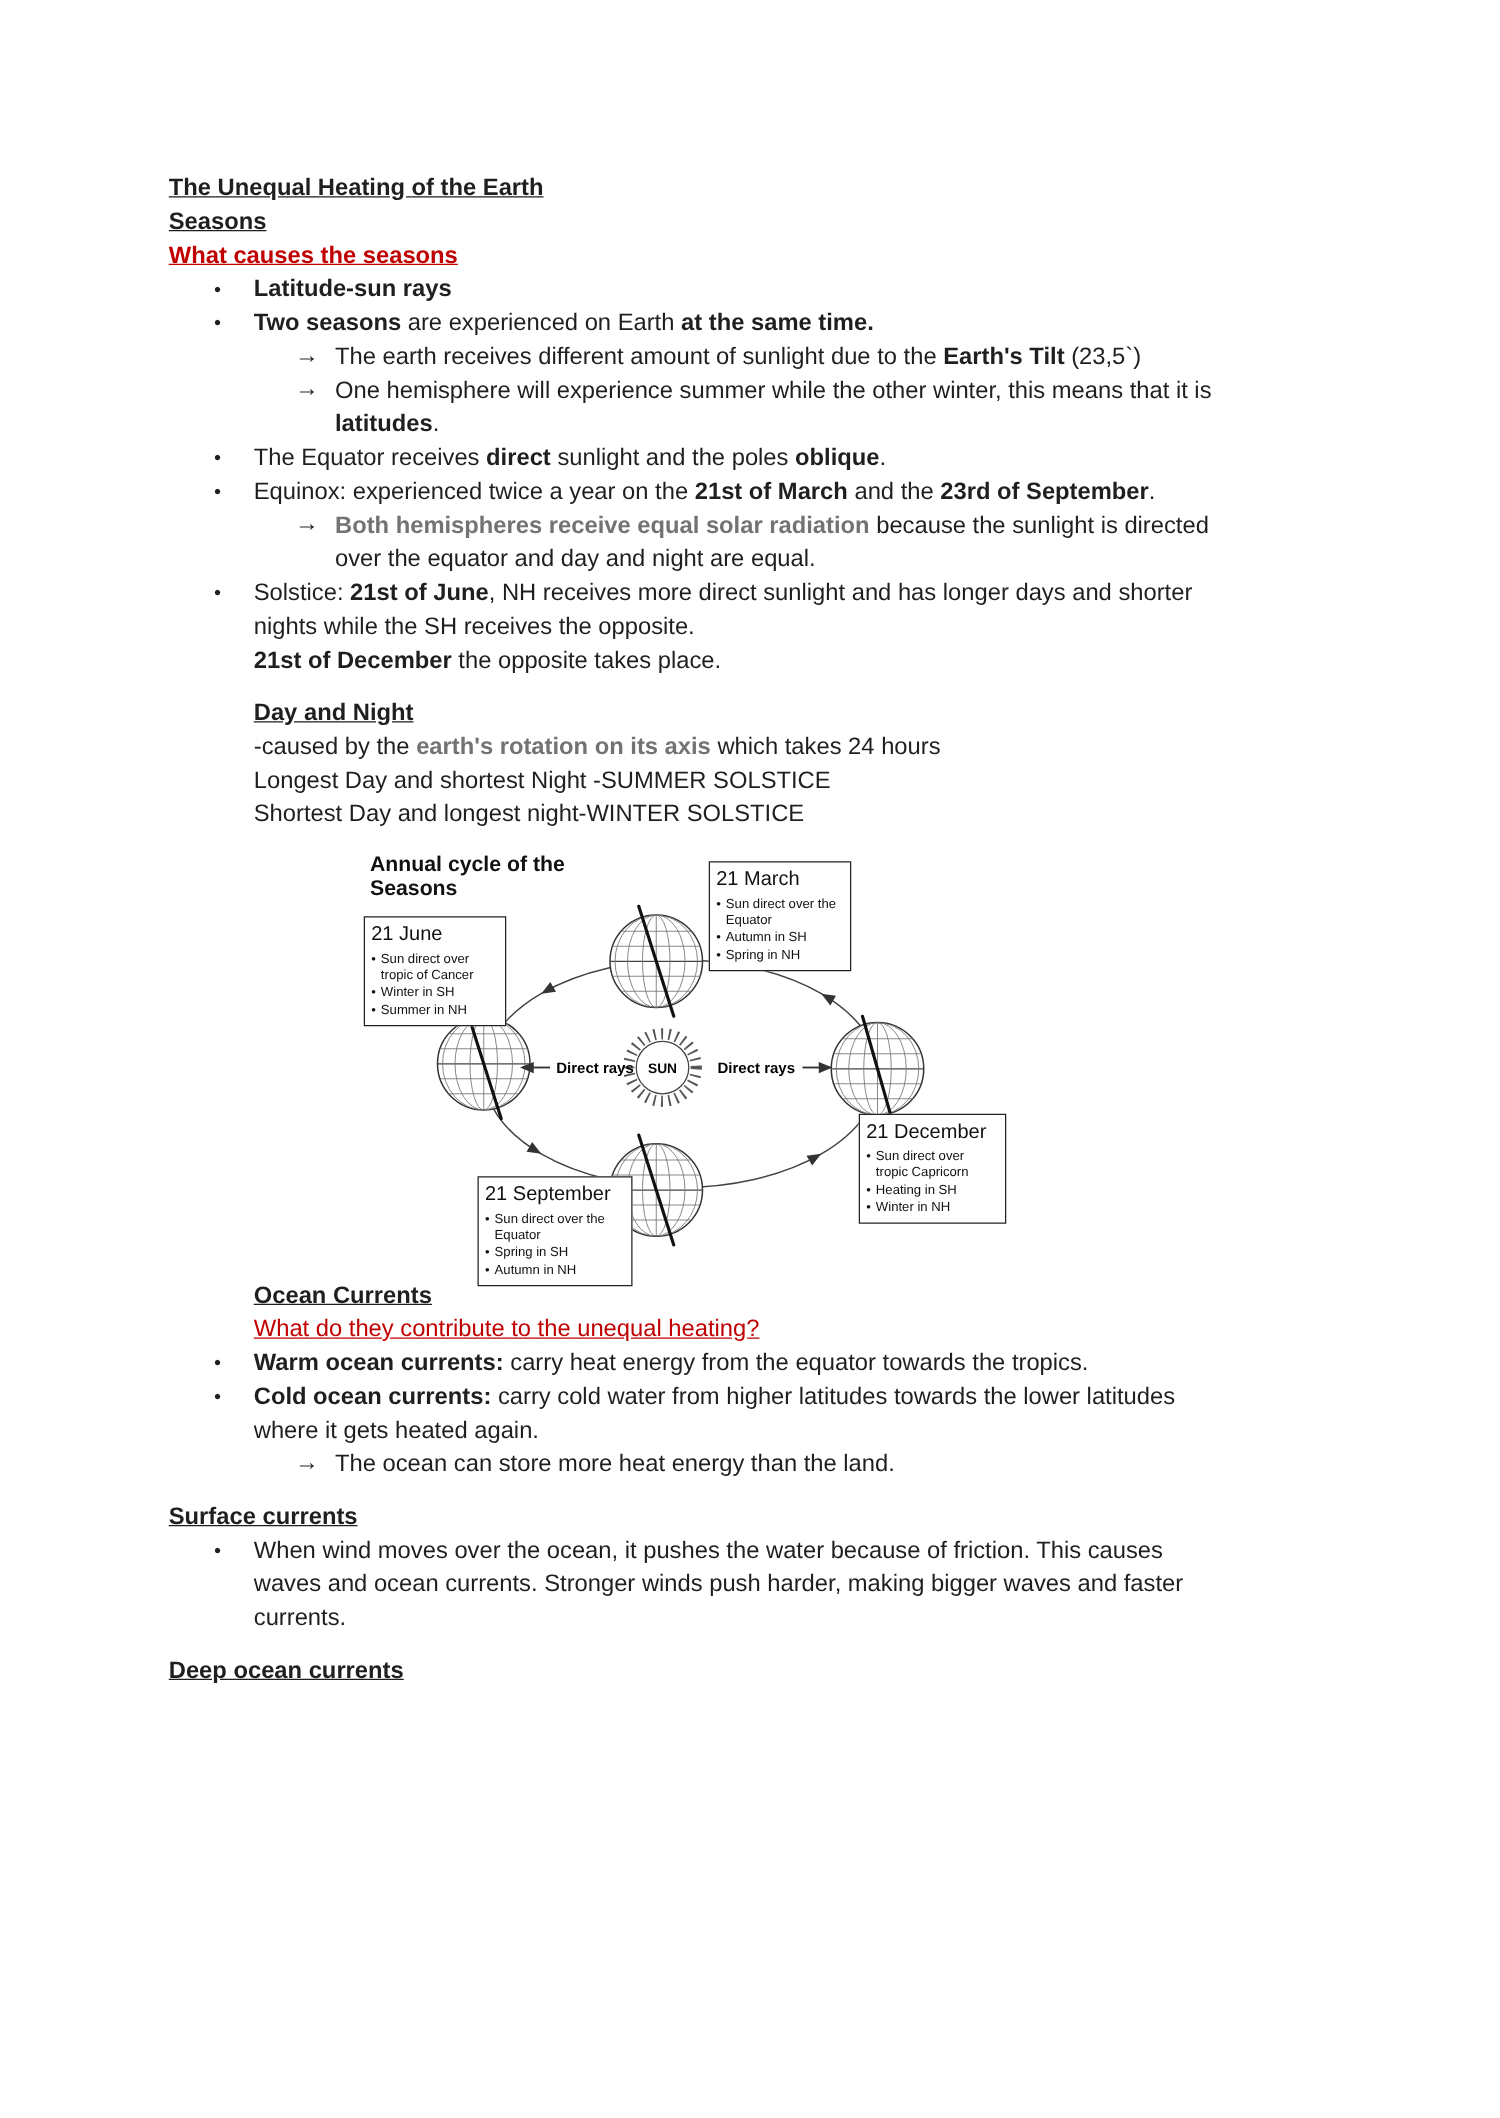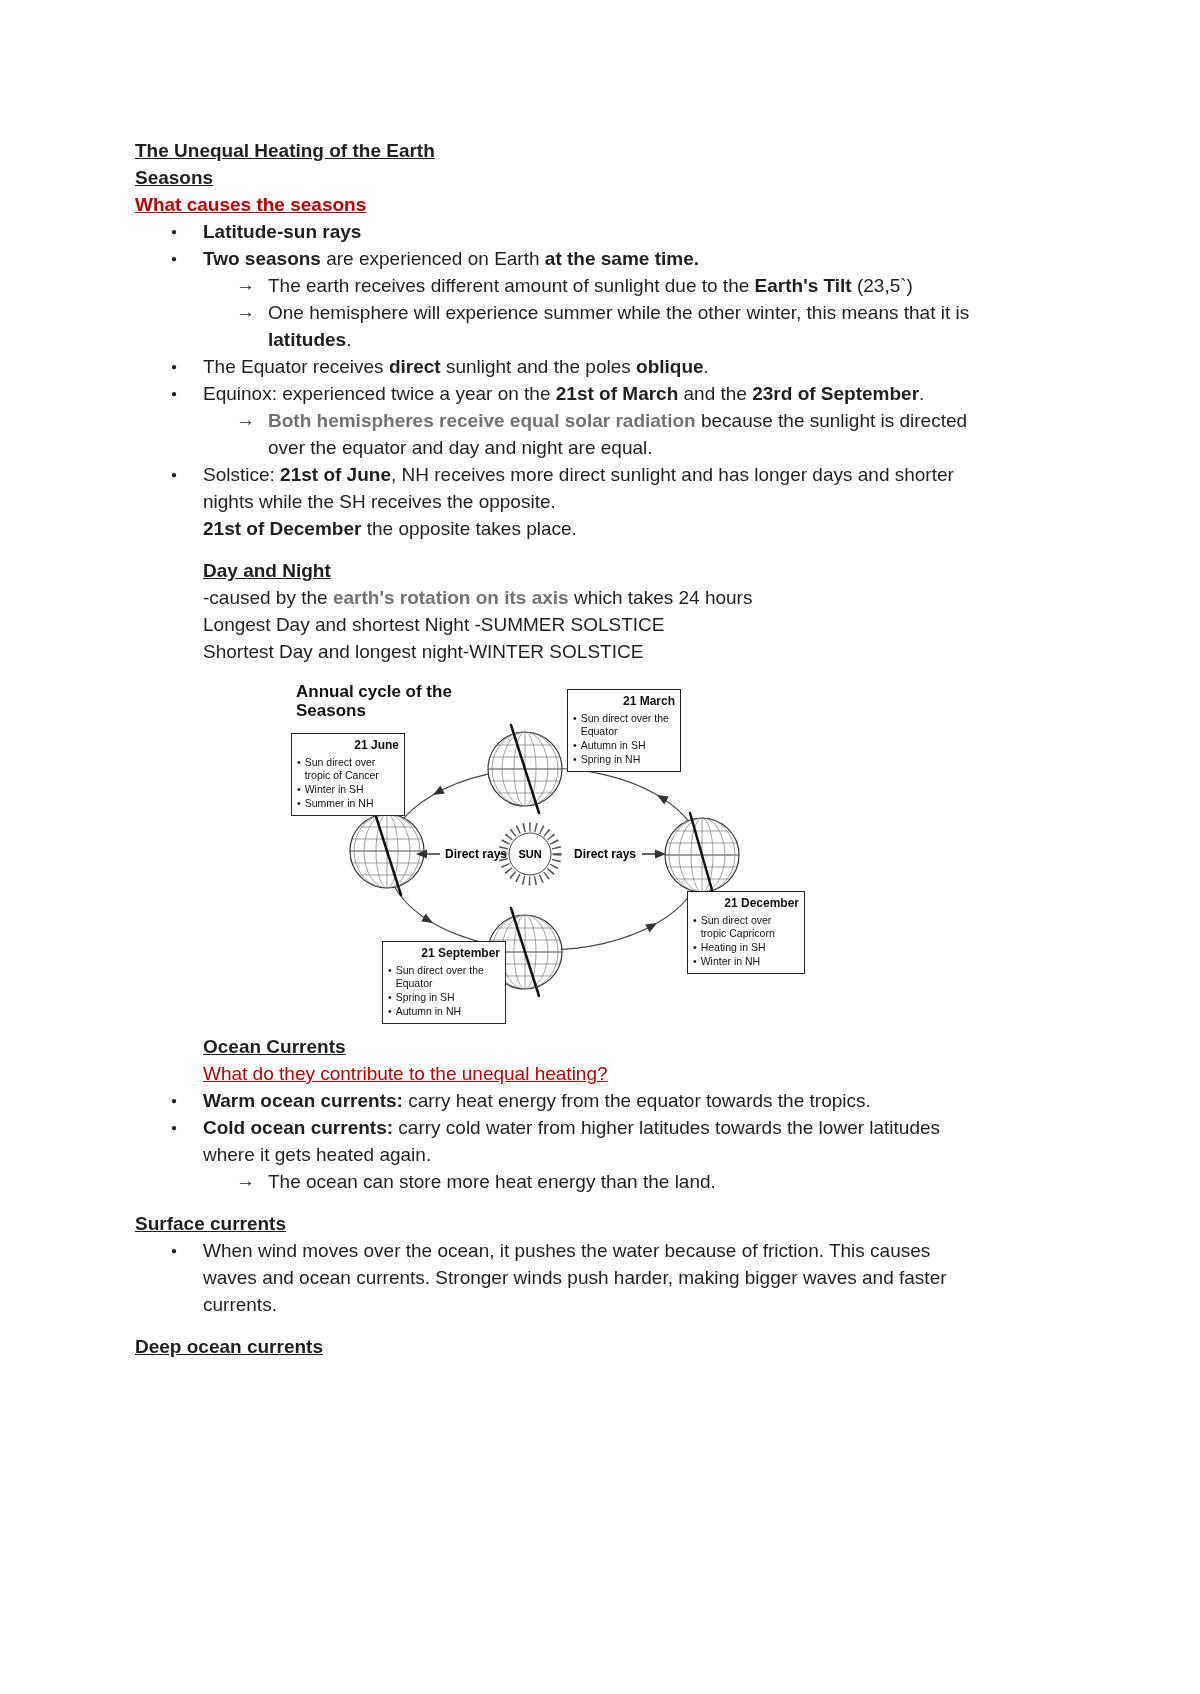--- a/index.html
+++ b/index.html
@@ -12,28 +12,28 @@
   .u { text-decoration:underline; }
   .ind { margin-left:68px; }
   .l1 { position:relative; padding-left:68px; }
   .l1::before { content:"●"; position:absolute; left:36px; top:0; font-size:10px; line-height:27px; color:#1f1f1f; }
   .l2 { position:relative; padding-left:133px; }
   .l2::before { content:"→"; position:absolute; left:101px; top:0; font-weight:bold; font-size:19px; line-height:26px; color:#1f1f1f; }
   .cont { padding-left:68px; }
   .b { font-weight:bold; }
   .r { color:#737373; }
   .mt27 { margin-top:15px; }
-  .mt10 { margin-top:10px; }
+  .mt10 { margin-top:0; }
 
   
   .diagram { position:relative; width:560px; height:344px; margin:14px 0 0 155px; }
   .diagram-title { position:absolute; left:6px; top:4px; font-size:17px; font-weight:bold; color:#111; width:200px; line-height:1.1; }
   .diagram svg { position:absolute; left:0; top:0; }
   .dbox { position:absolute; background:#fff; border:1px solid #222; padding:4px 5px 5px 5px; font-size:10.5px; line-height:1.3; color:#111; }
-  .dbox-title { font-weight:bold; font-size:12px; text-align:right; margin-bottom:2px; }
+  .dbox-title { font-weight:normal; font-size:16px; text-align:left; margin-bottom:2px; }
   .dbox-item { display:flex; gap:4px; }
   .dbox-item::before { content:"•"; flex:none; }
   .sun-text { font:bold 11px "Liberation Sans", sans-serif; }
   .dr-text { font:bold 12px "Liberation Sans", sans-serif; }
 </style>
 </head>
 <body>
 
 <div class="page">
   <div class="content">

